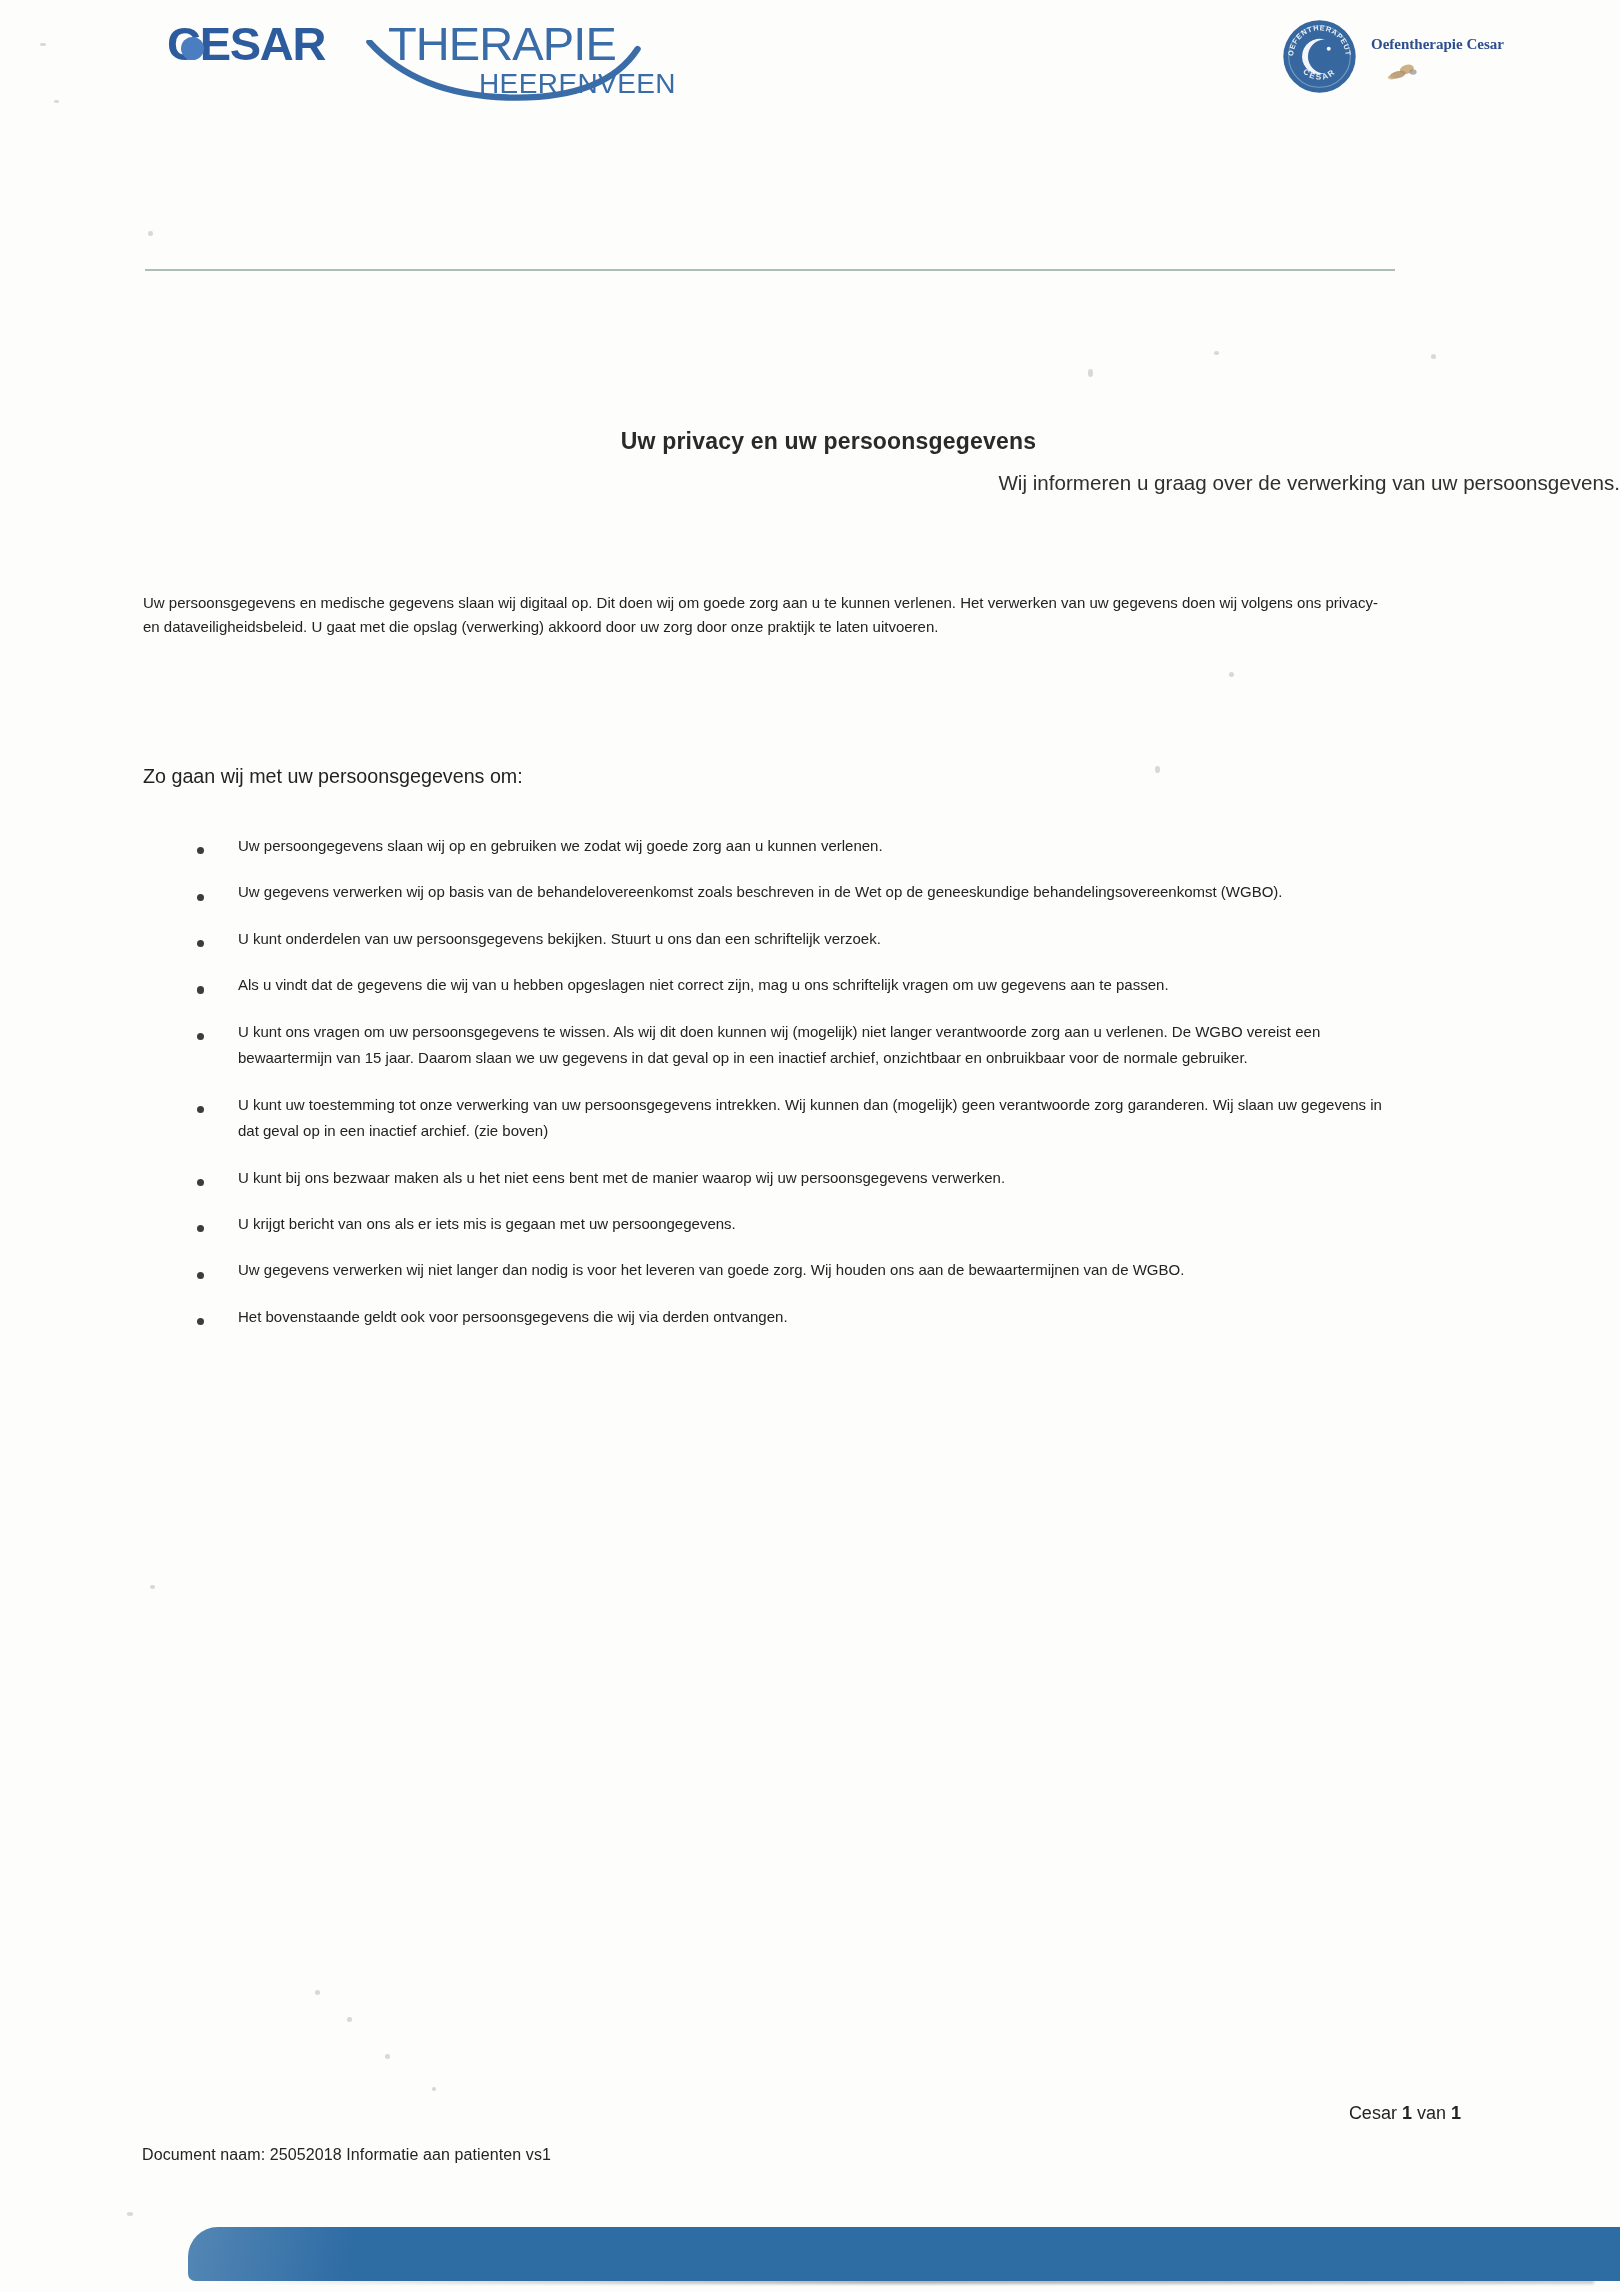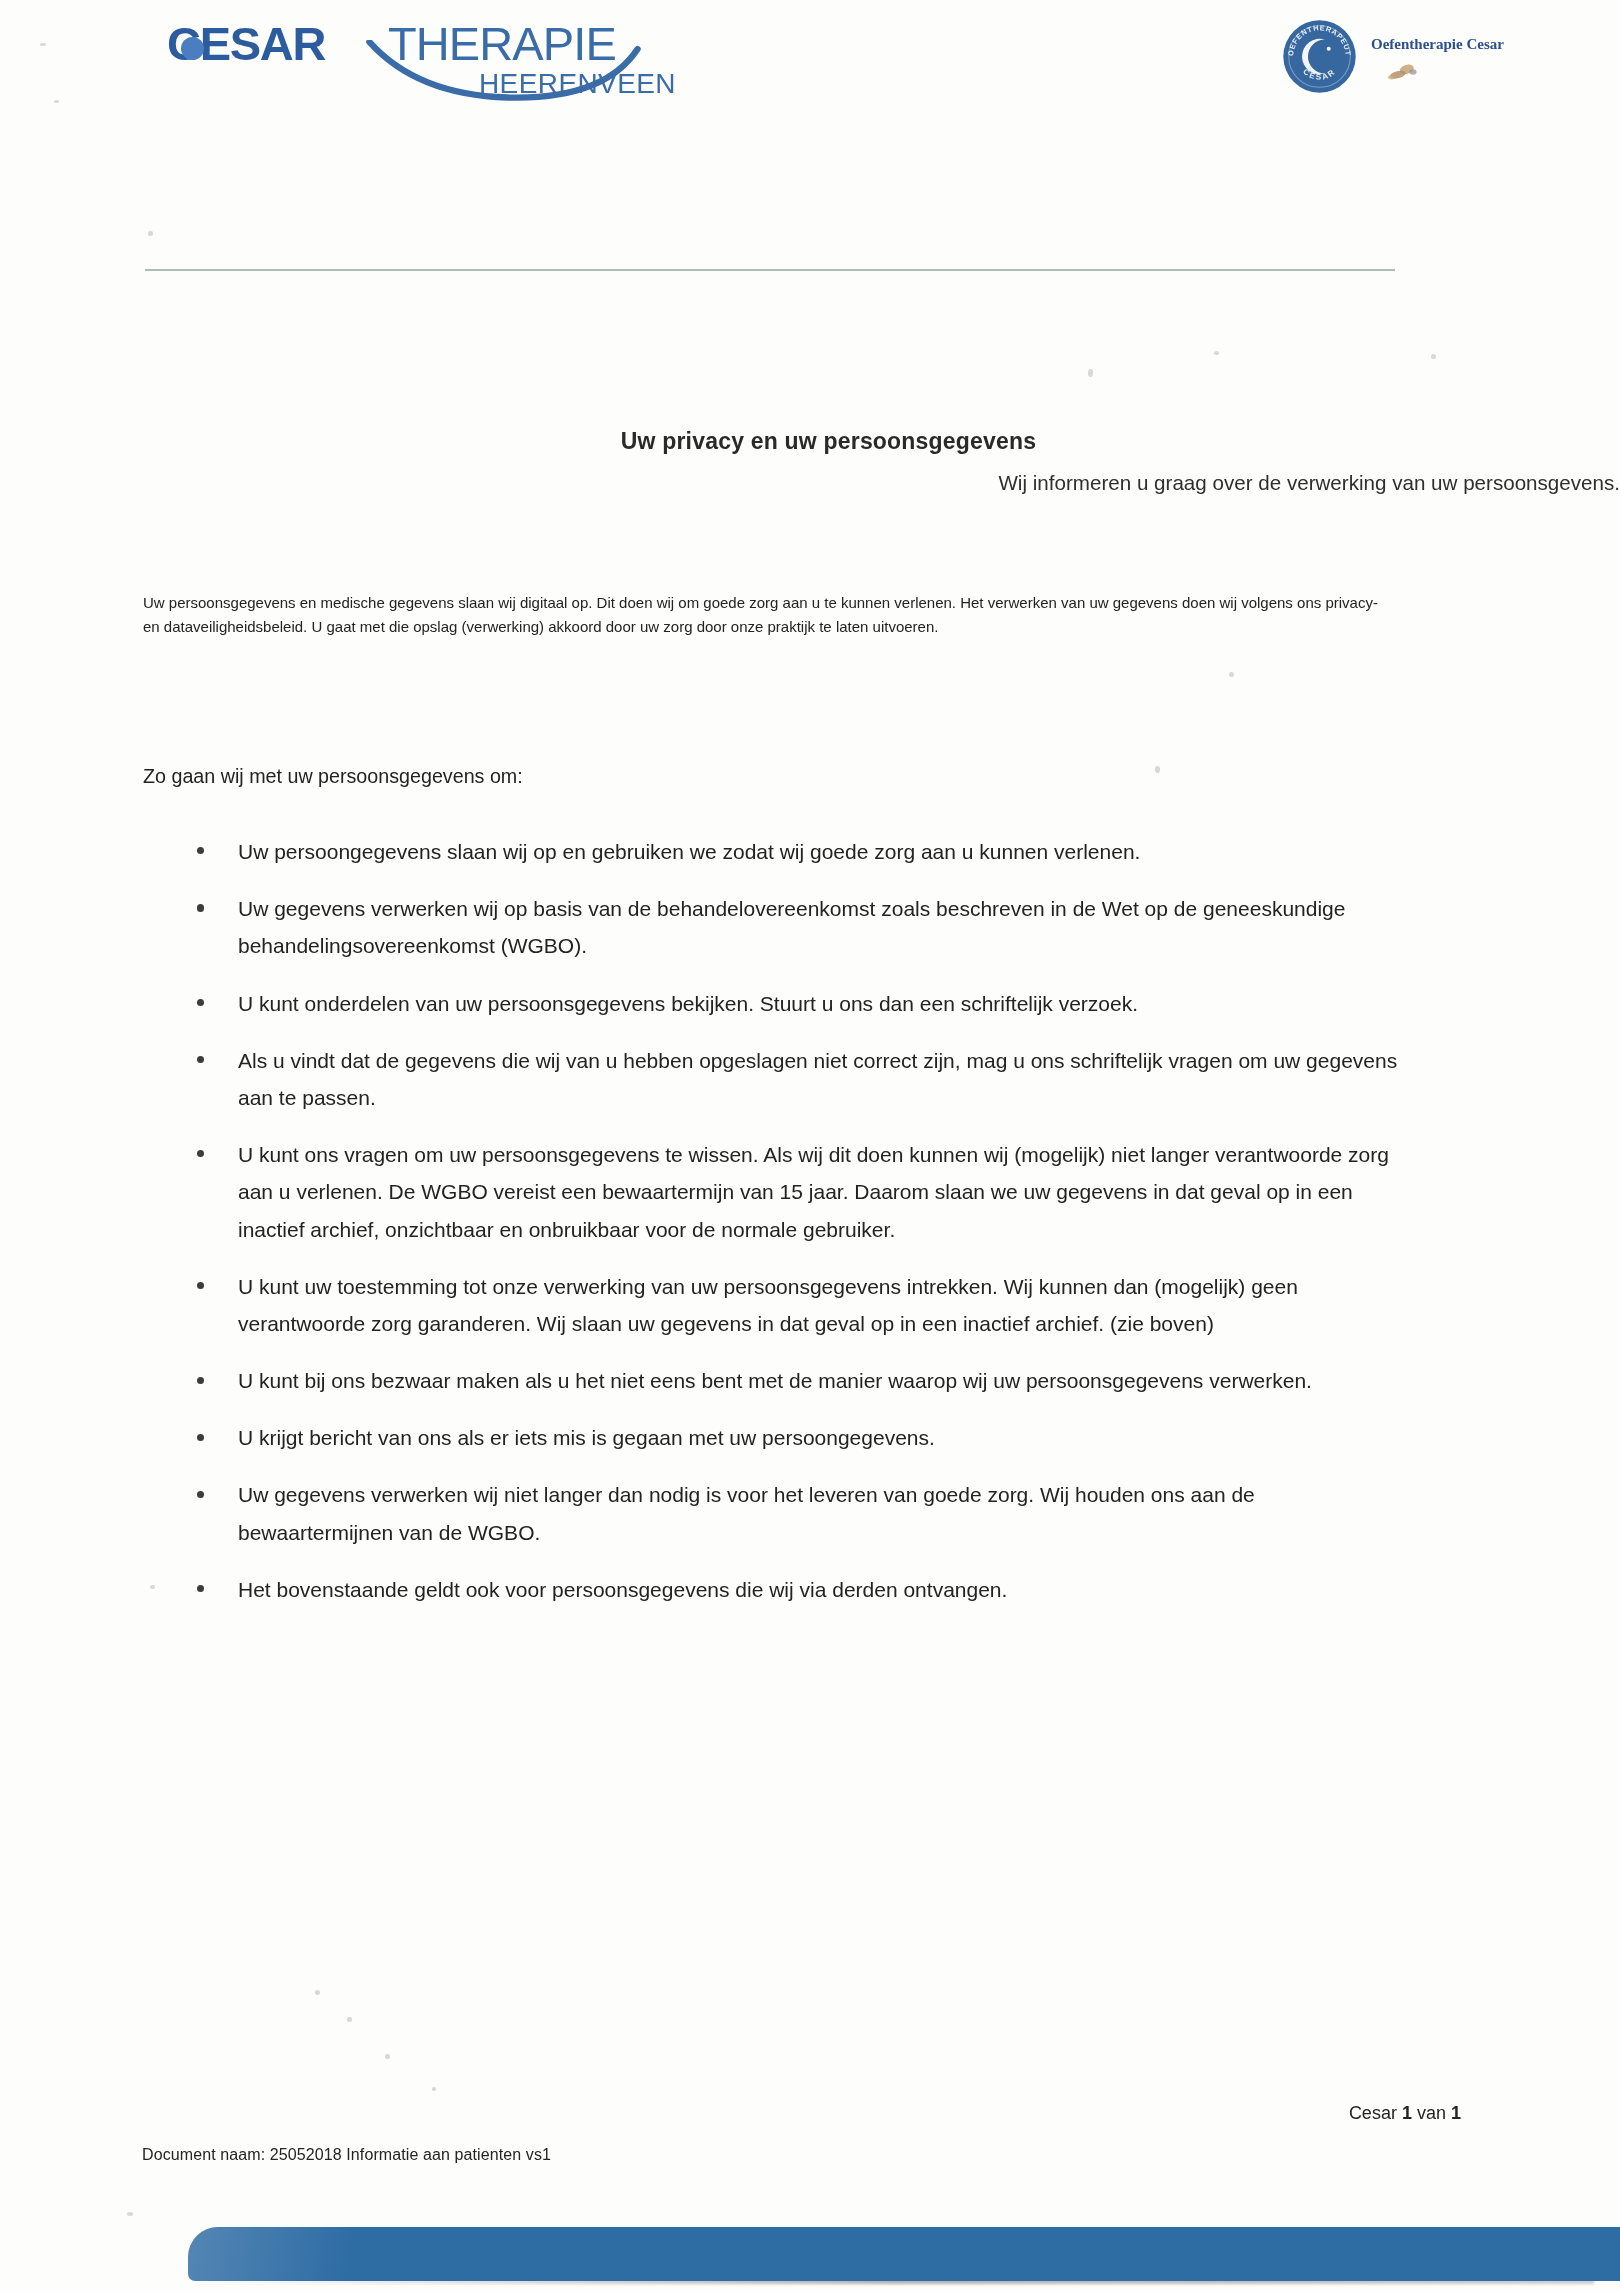--- a/index.html
+++ b/index.html
@@ -179,21 +179,21 @@
     top: 833px;
     width: 1209px;
     margin: 0;
     padding: 0;
     list-style: none;
   }
   .bullets li {
     position: relative;
     padding-left: 48px;
     margin-bottom: 19.7px;
-    font-size: 21px;
+    font-size: 15px;
     line-height: 1.78;
     color: #232323;
   }
   .bullets li::before {
     content: "";
     position: absolute;
     left: 7.2px;
     top: 14.3px;
     width: 7.2px;
     height: 7.2px;

